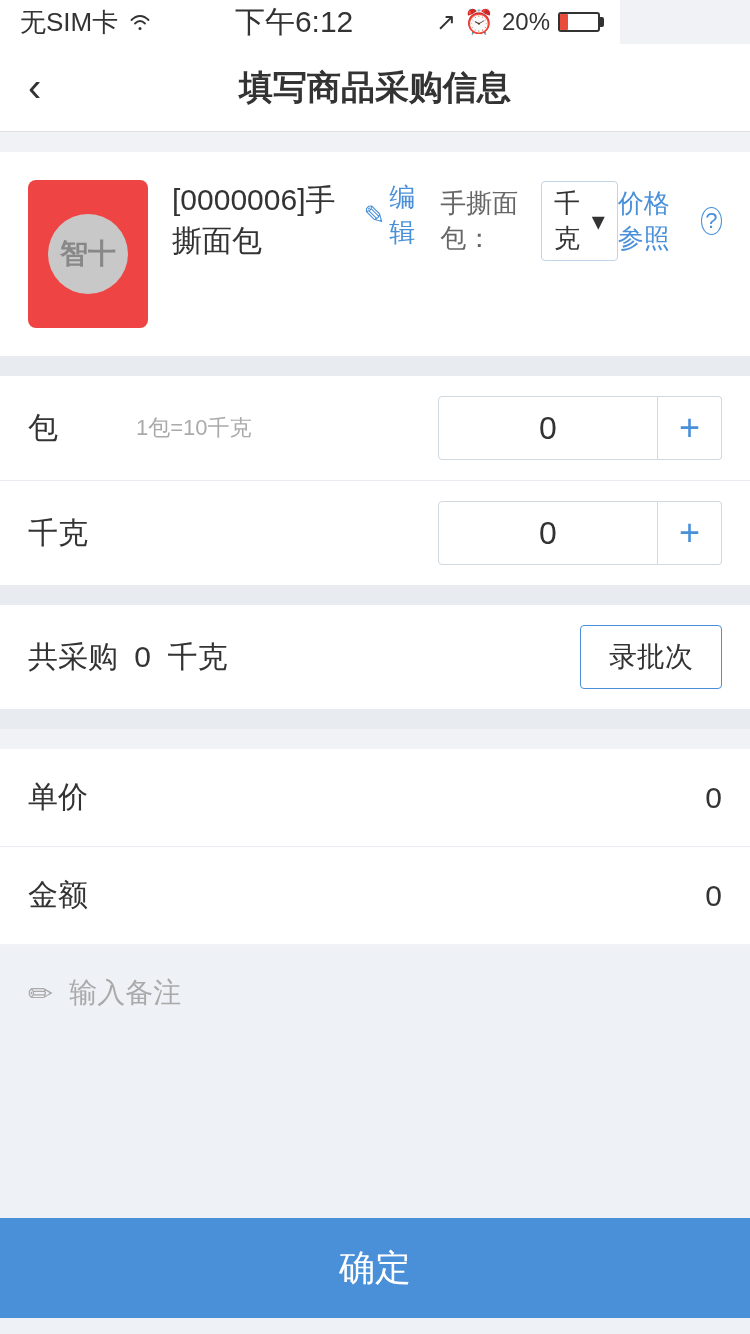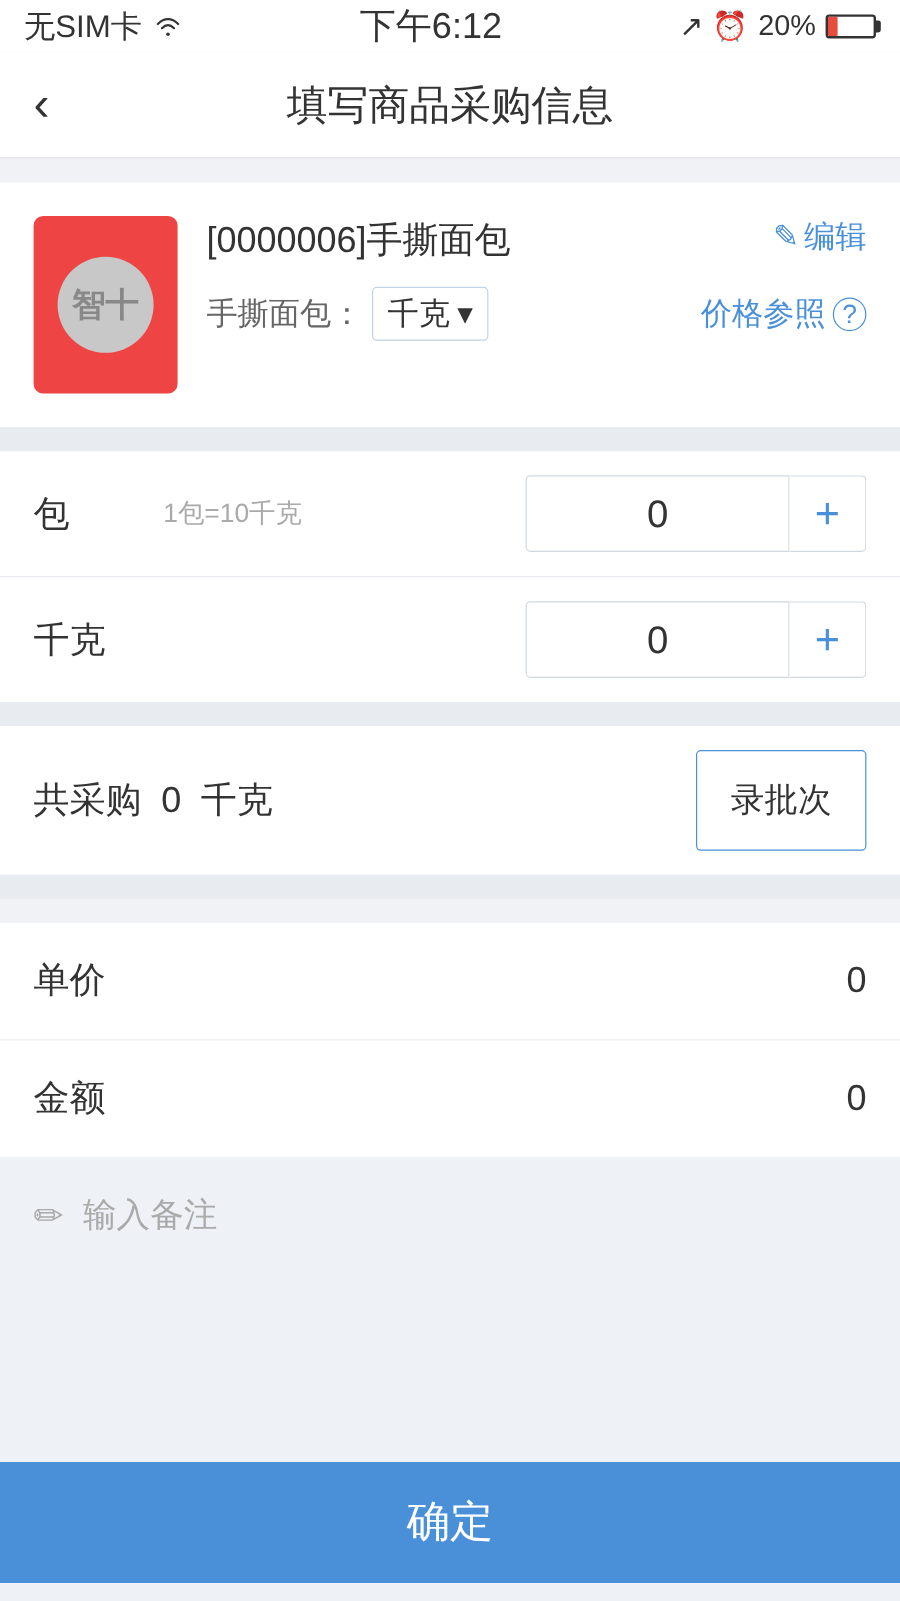--- a/index.html
+++ b/index.html
@@ -8,21 +8,21 @@
       width: 750px;
       min-height: 1334px;
       font-family: -apple-system, "PingFang SC", "Helvetica Neue", sans-serif;
       background: #f0f2f5;
       font-size: 28px;
       color: #333;
     }
 
     
     .status-bar {
-      width: 750px;
+      width: 620px;
       height: 44px;
       background: #fff;
       display: flex;
       align-items: center;
       justify-content: space-between;
       padding: 0 20px;
       font-size: 26px;
       color: #333;
     }
     .status-left { display: flex; align-items: center; gap: 10px; }
@@ -55,21 +55,21 @@
     }
     .nav-back {
       position: absolute;
       left: 28px;
       font-size: 40px;
       color: #333;
       cursor: pointer;
     }
     .nav-title {
       font-size: 34px;
-      font-weight: 400;
+      font-weight: 700;
       color: #333;
     }
 
     
     .product-card {
       background: #fff;
       padding: 28px;
       display: flex;
       align-items: flex-start;
       gap: 24px;
@@ -81,21 +81,21 @@
       background: #ef4444;
       border-radius: 8px;
       display: flex;
       align-items: center;
       justify-content: center;
       flex-shrink: 0;
     }
     .product-info {
       flex: 1;
       display: flex;
-      flex-direction: column;
+      flex-direction: row;
       gap: 18px;
     }
     .product-header {
       display: flex;
       justify-content: space-between;
       align-items: flex-start;
     }
     .product-name {
       font-size: 30px;
       color: #333;
@@ -200,21 +200,21 @@
       justify-content: space-between;
       padding: 20px 28px;
     }
     .total-text {
       font-size: 30px;
       color: #333;
     }
     .batch-btn {
       border: 1px solid #4a90d9;
       border-radius: 4px;
-      padding: 22px 28px;
+      padding: 12px 28px;
       font-size: 28px;
       color: #333;
       background: #fff;
       cursor: pointer;
     }
 
     
     .detail-section {
       background: #fff;
       margin-top: 20px;

